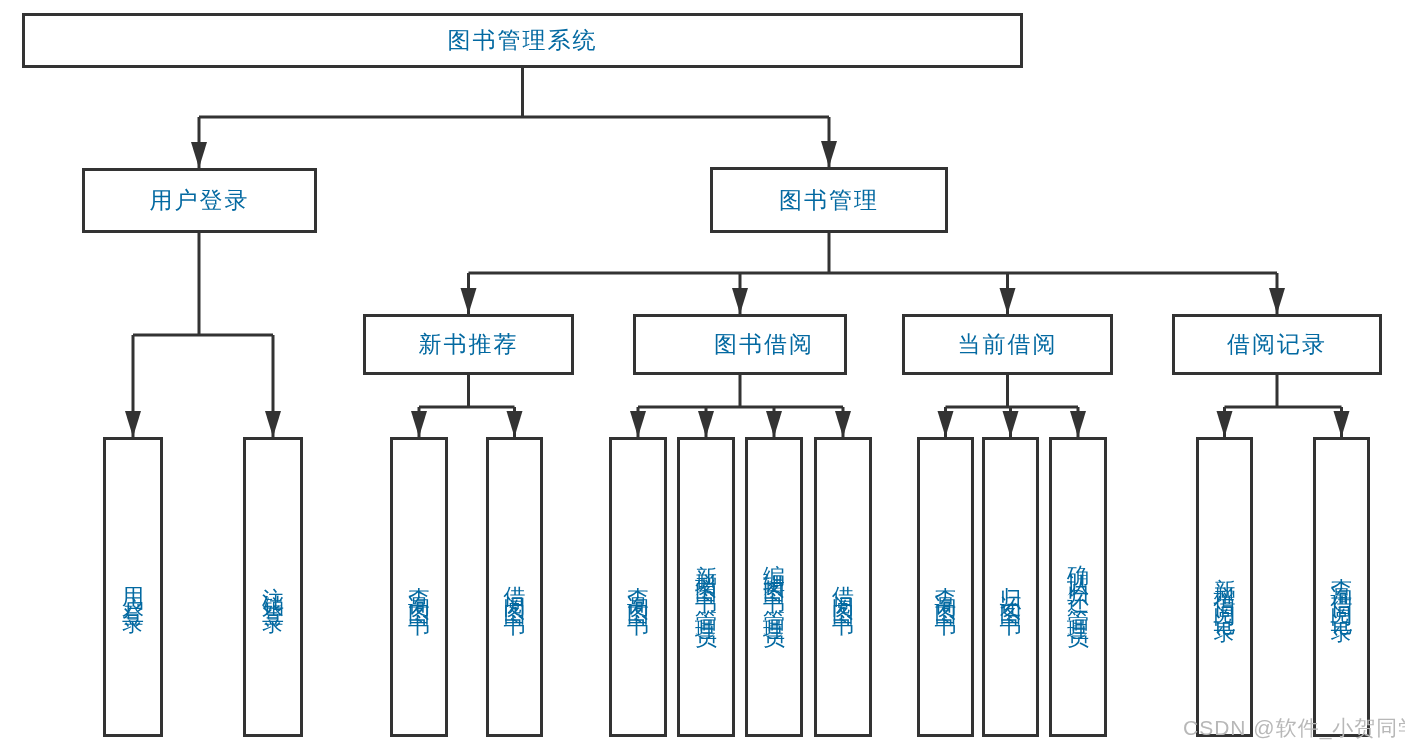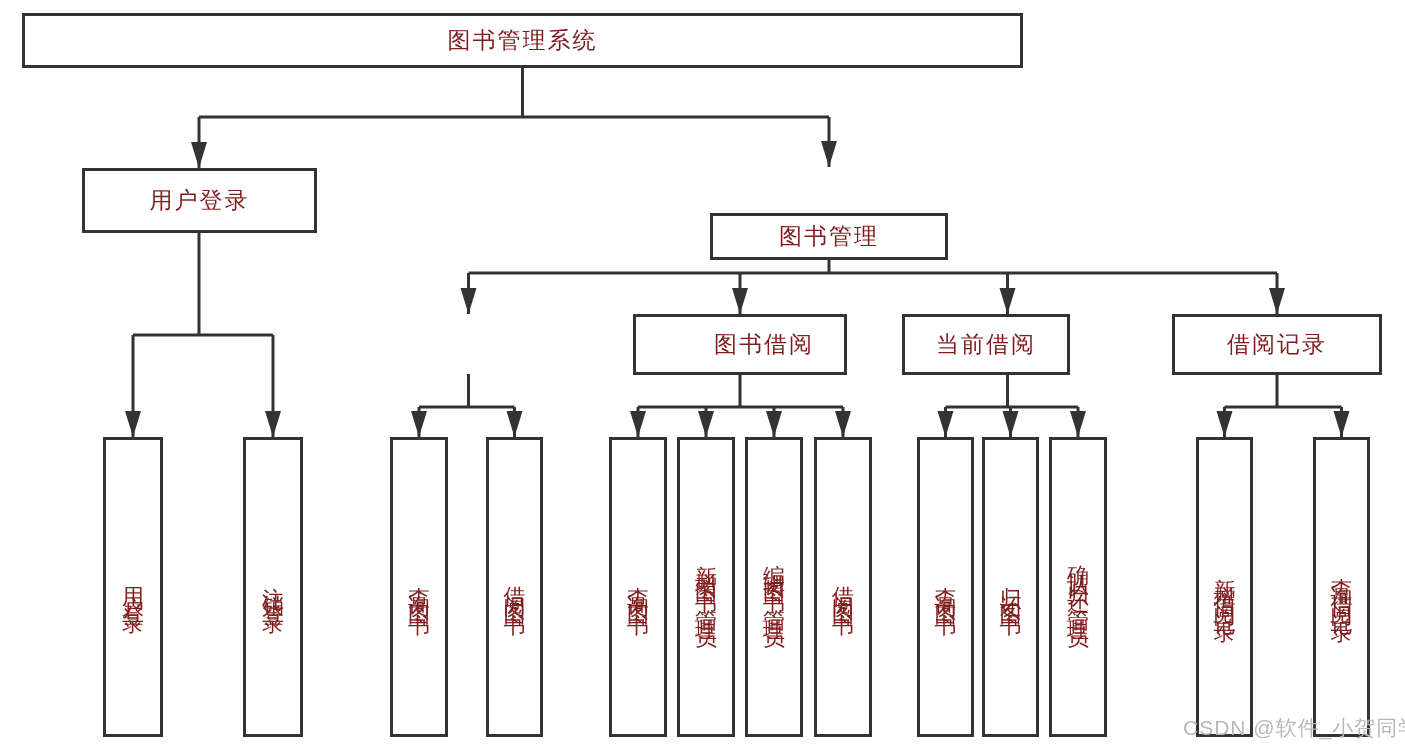--- a/index.html
+++ b/index.html
@@ -27,21 +27,21 @@
     fill: none;
   }
   .node {
     position: absolute;
     box-sizing: border-box;
     border: 3px solid #333333;
     background: #ffffff;
     display: flex;
     align-items: center;
     justify-content: center;
-    color: #7f1d1d;
+    color: #0369a1;
   }
   .node.h {
     font-size: 23px;
     letter-spacing: 2px;
   }
   .node.v .vtext {
     writing-mode: vertical-rl;
     text-orientation: mixed;
     font-size: 22px;
     letter-spacing: 9px;
@@ -101,24 +101,25 @@
     <line class="wire" x1="1078" y1="407" x2="1078" y2="437" marker-end="url(#arrow)"></line>
 
     <path class="wire" d="M1277 374 V407 M1224.5 407 H1341.5"></path>
     <line class="wire" x1="1224.5" y1="407" x2="1224.5" y2="437" marker-end="url(#arrow)"></line>
     <line class="wire" x1="1341.5" y1="407" x2="1341.5" y2="437" marker-end="url(#arrow)"></line>
   </svg>
 
   <div class="node h" style="left:22px; top:13px; width:1001px; height:55px;">图书管理系统</div>
 
   <div class="node h" style="left:82px; top:168px; width:235px; height:65px;">用户登录</div>
-  <div class="node h" style="left:710px; top:167px; width:238px; height:47px;margin-top:46px;">图书管理</div>
+  <div class="node h" style="left:710px; top:167px; width:238px; height:66px;">图书管理</div>
 
+  <div class="node h" style="left:363px; top:314px; width:211px; height:61px;">新书推荐</div>
   <div class="node h" style="left:633px; top:314px; width:214px; height:61px;padding-left:48px;">图书借阅</div>
-  <div class="node h" style="left:902px; top:314px; width:168px; height:61px;">当前借阅</div>
+  <div class="node h" style="left:902px; top:314px; width:211px; height:61px;">当前借阅</div>
   <div class="node h" style="left:1172px; top:314px; width:210px; height:61px;">借阅记录</div>
 
   <div class="node v" style="left:103px; top:437px; width:60px; height:300px;">
     <span class="vtext">用户登录</span>
   </div>
   <div class="node v" style="left:243px; top:437px; width:60px; height:300px;">
     <span class="vtext">注销登录</span>
   </div>
 
   <div class="node v" style="left:390px; top:437px; width:58px; height:300px;">

